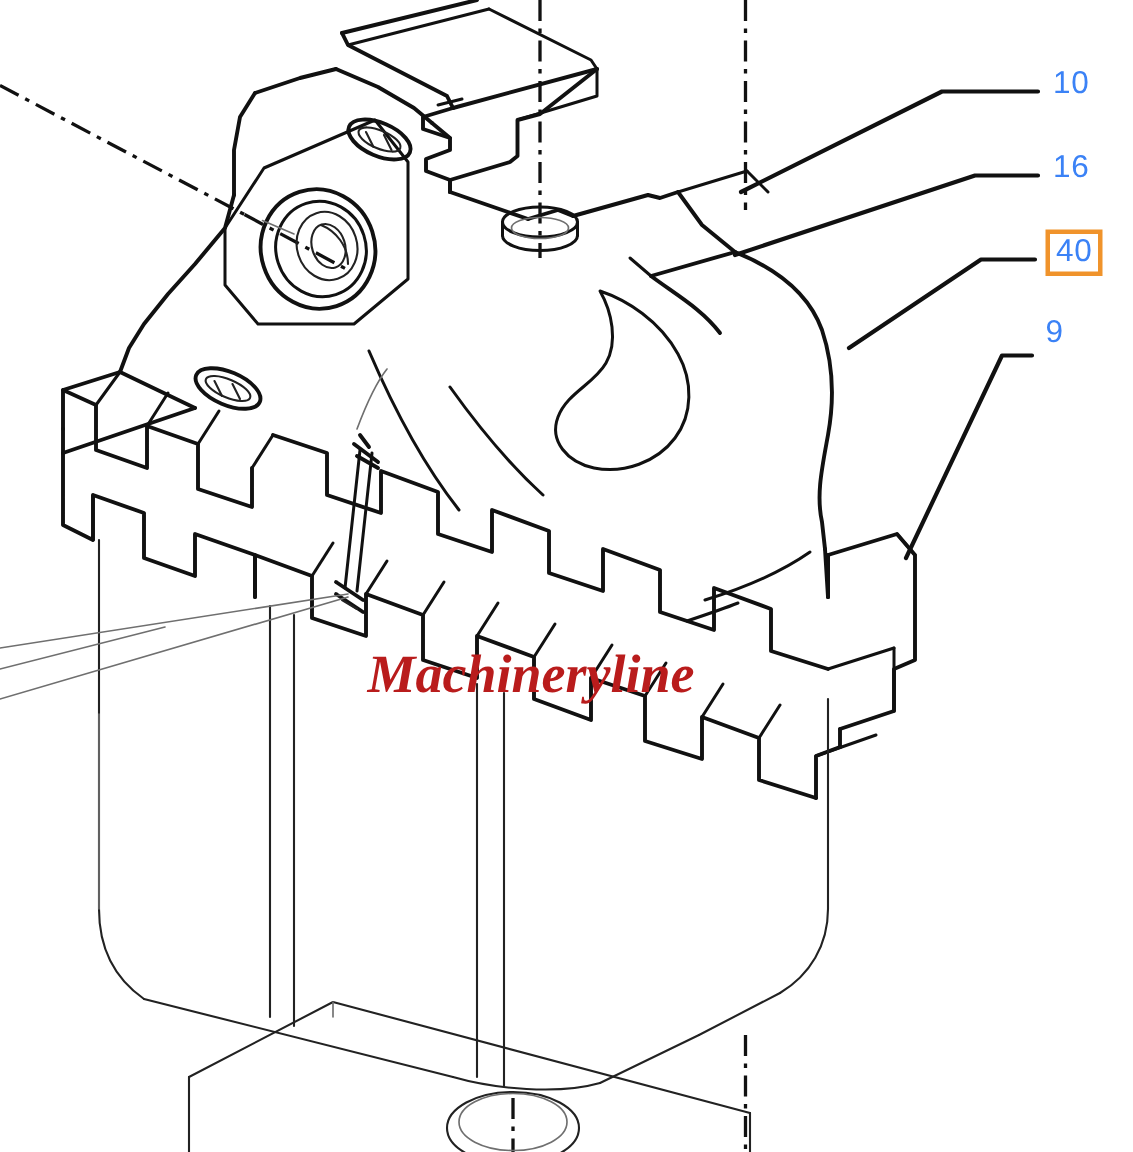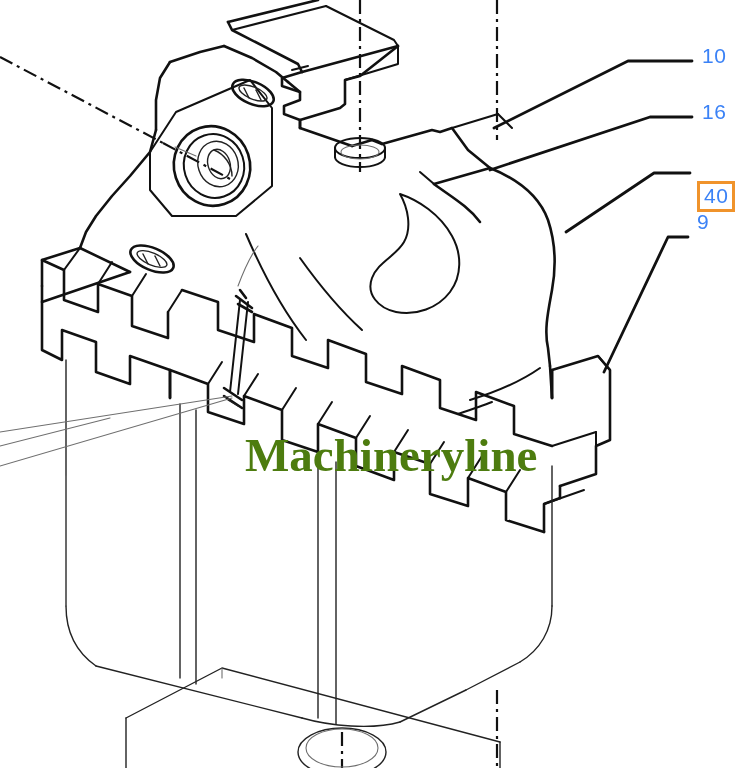--- a/index.html
+++ b/index.html
@@ -40,27 +40,28 @@
     border: 3px solid #f0932b;
     padding: 1px 4px 3px 4px;
     box-sizing: border-box;
     background: #ffffff;
   }
   #watermark {
     position: absolute;
     left: 245px;
     top: 428px;
     font-family: "Liberation Serif", serif;
-    font-size: 47px;
+    font-size: 36px;
     font-weight: 700;
-    color: #4d7c0f;
+    color: #b91c1c;
     letter-spacing: 0px;
     white-space: nowrap;
     user-select: none;
     pointer-events: none;
+    font-style: italic;
   }
 </style>
 </head>
 <body>
 
 <div id="page">
 
   <svg id="diagram-svg" viewBox="0 0 755 768">
 
     <defs>
@@ -310,17 +311,17 @@
     </g>
 
   </svg>
 
   <div id="watermark">Machineryline</div>
 
   <div class="callout-label" style="left:702px; top:45px;">10</div>
 
   <div class="callout-label" style="left:702px; top:101px;">16</div>
 
-  <div class="callout-label highlighted" style="left:697px; top:153px;margin-top:28px;">40</div>
+  <div class="callout-label highlighted" style="left:697px; top:153px;">40</div>
 
   <div class="callout-label" style="left:697px; top:211px;">9</div>
 
 </div>
 
 </body></html>

